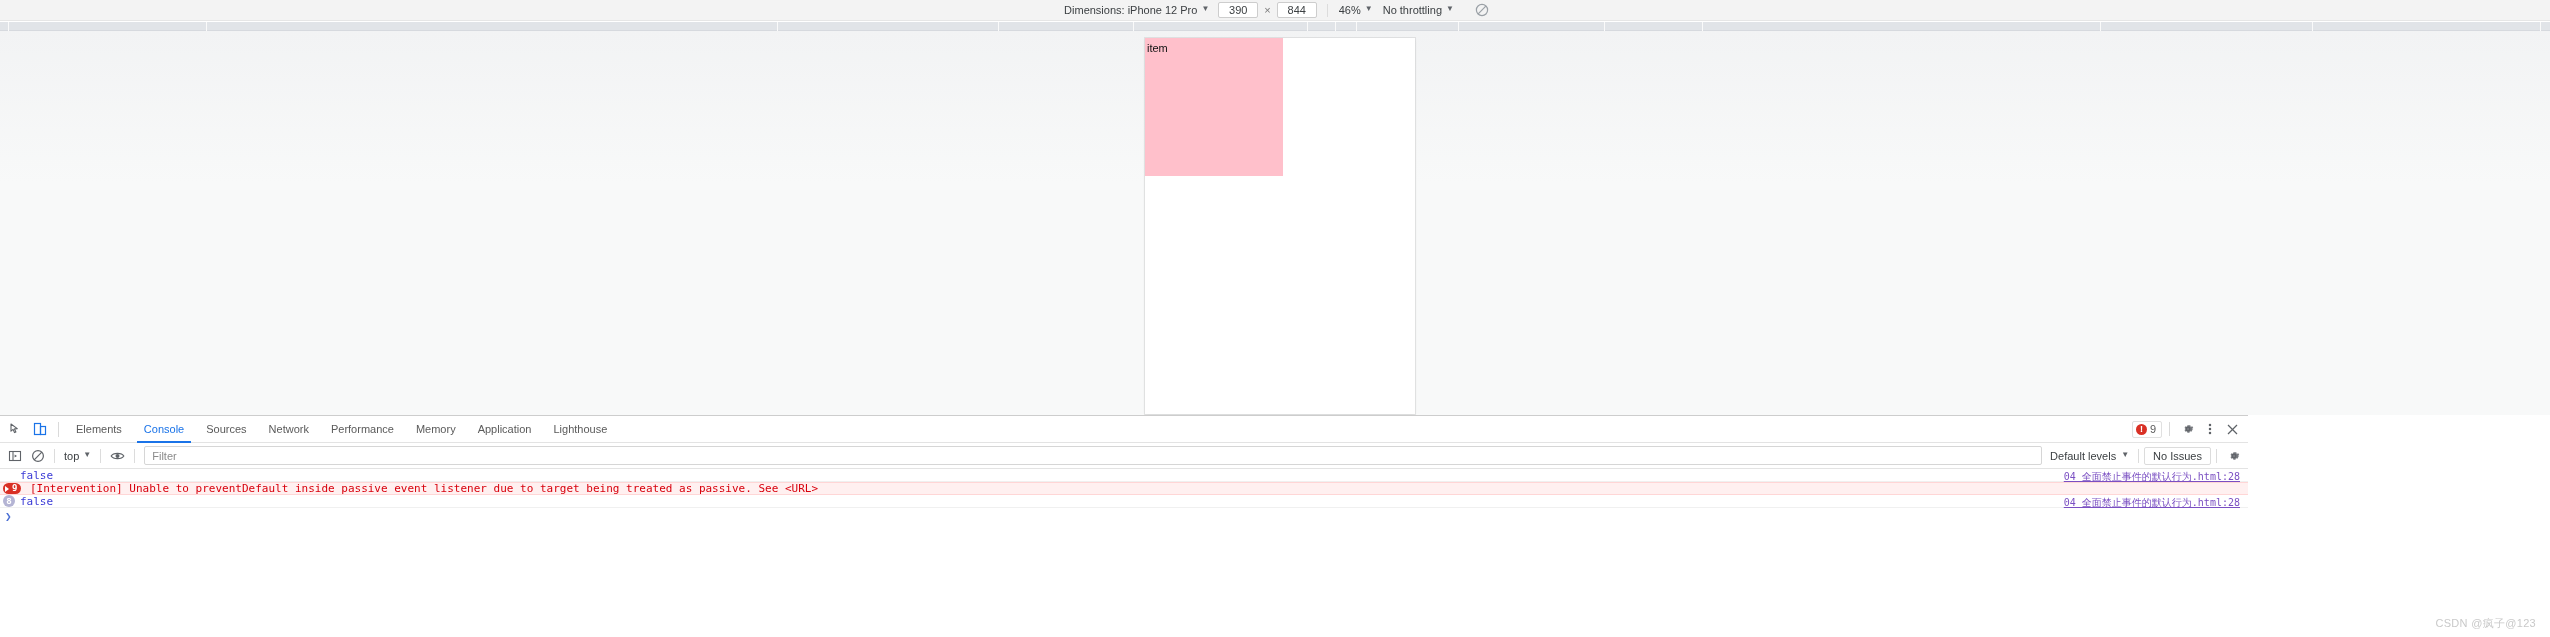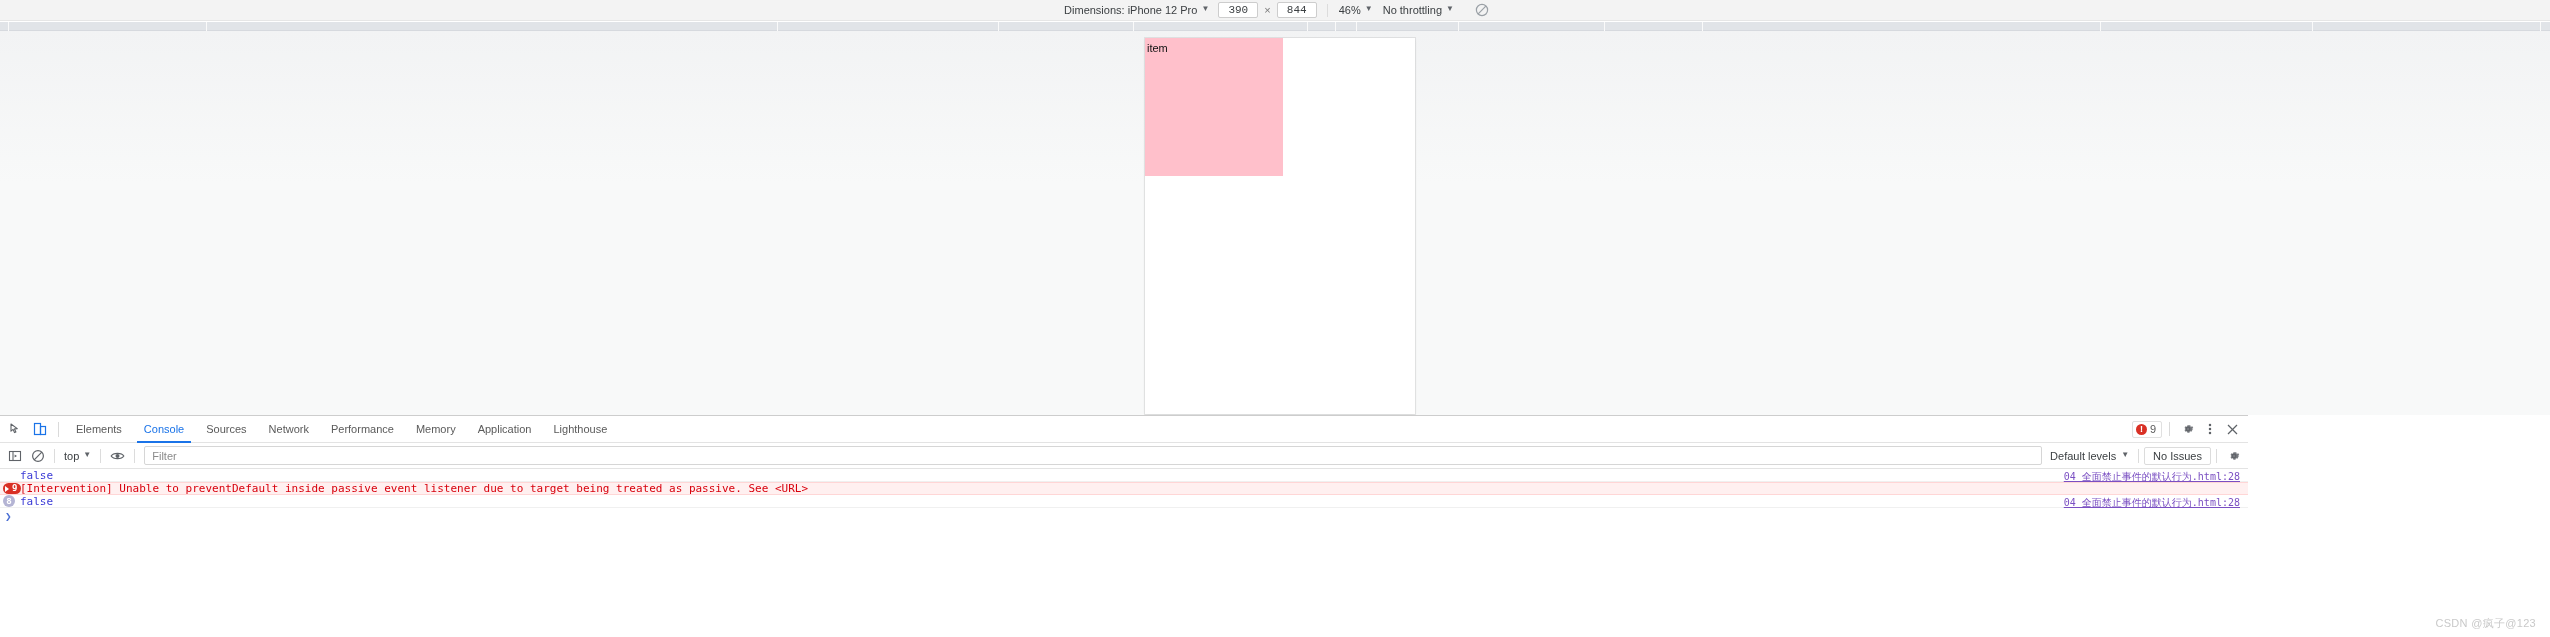--- a/index.html
+++ b/index.html
@@ -58,21 +58,21 @@
     width: 40px;
     height: 16px;
     border: 1px solid #cdcdcd;
     background: #fff;
     border-radius: 2px;
     font-size: 11px;
     color: #3c4043;
     text-align: center;
     line-height: 14px;
     margin: 0 4px;
-    font-family: Liberation Mono, monospace;
+    font-family: Liberation Sans, sans-serif;
     padding: 0;
   }
   .dt-times {
     font-size: 11px;
     color: #7a7a7a;
     padding: 0 2px;
   }
   .dt-sep {
     width: 1px; height: 13px;
     background: #dcdcdc;
@@ -314,21 +314,21 @@
   }
   .msg-text {
     flex: 1;
     color: #0d0d0d;
     white-space: nowrap;
     overflow: hidden;
     font-family: "DejaVu Sans Mono", monospace;
     font-size: 11px;
     line-height: 13px;
   }
-  .msg-text.err { color: #d8000c; }
+  .msg-text.err { color: #d8000c; padding-left: 10px; }
   .msg-text.val { color: #3b3bd6; }
   .msg-src {
     position: absolute;
     right: 8px;
     top: 1px;
     font-size: 10px;
     color: #7a4fc2;
     text-decoration: underline;
     white-space: nowrap;
     cursor: pointer;

